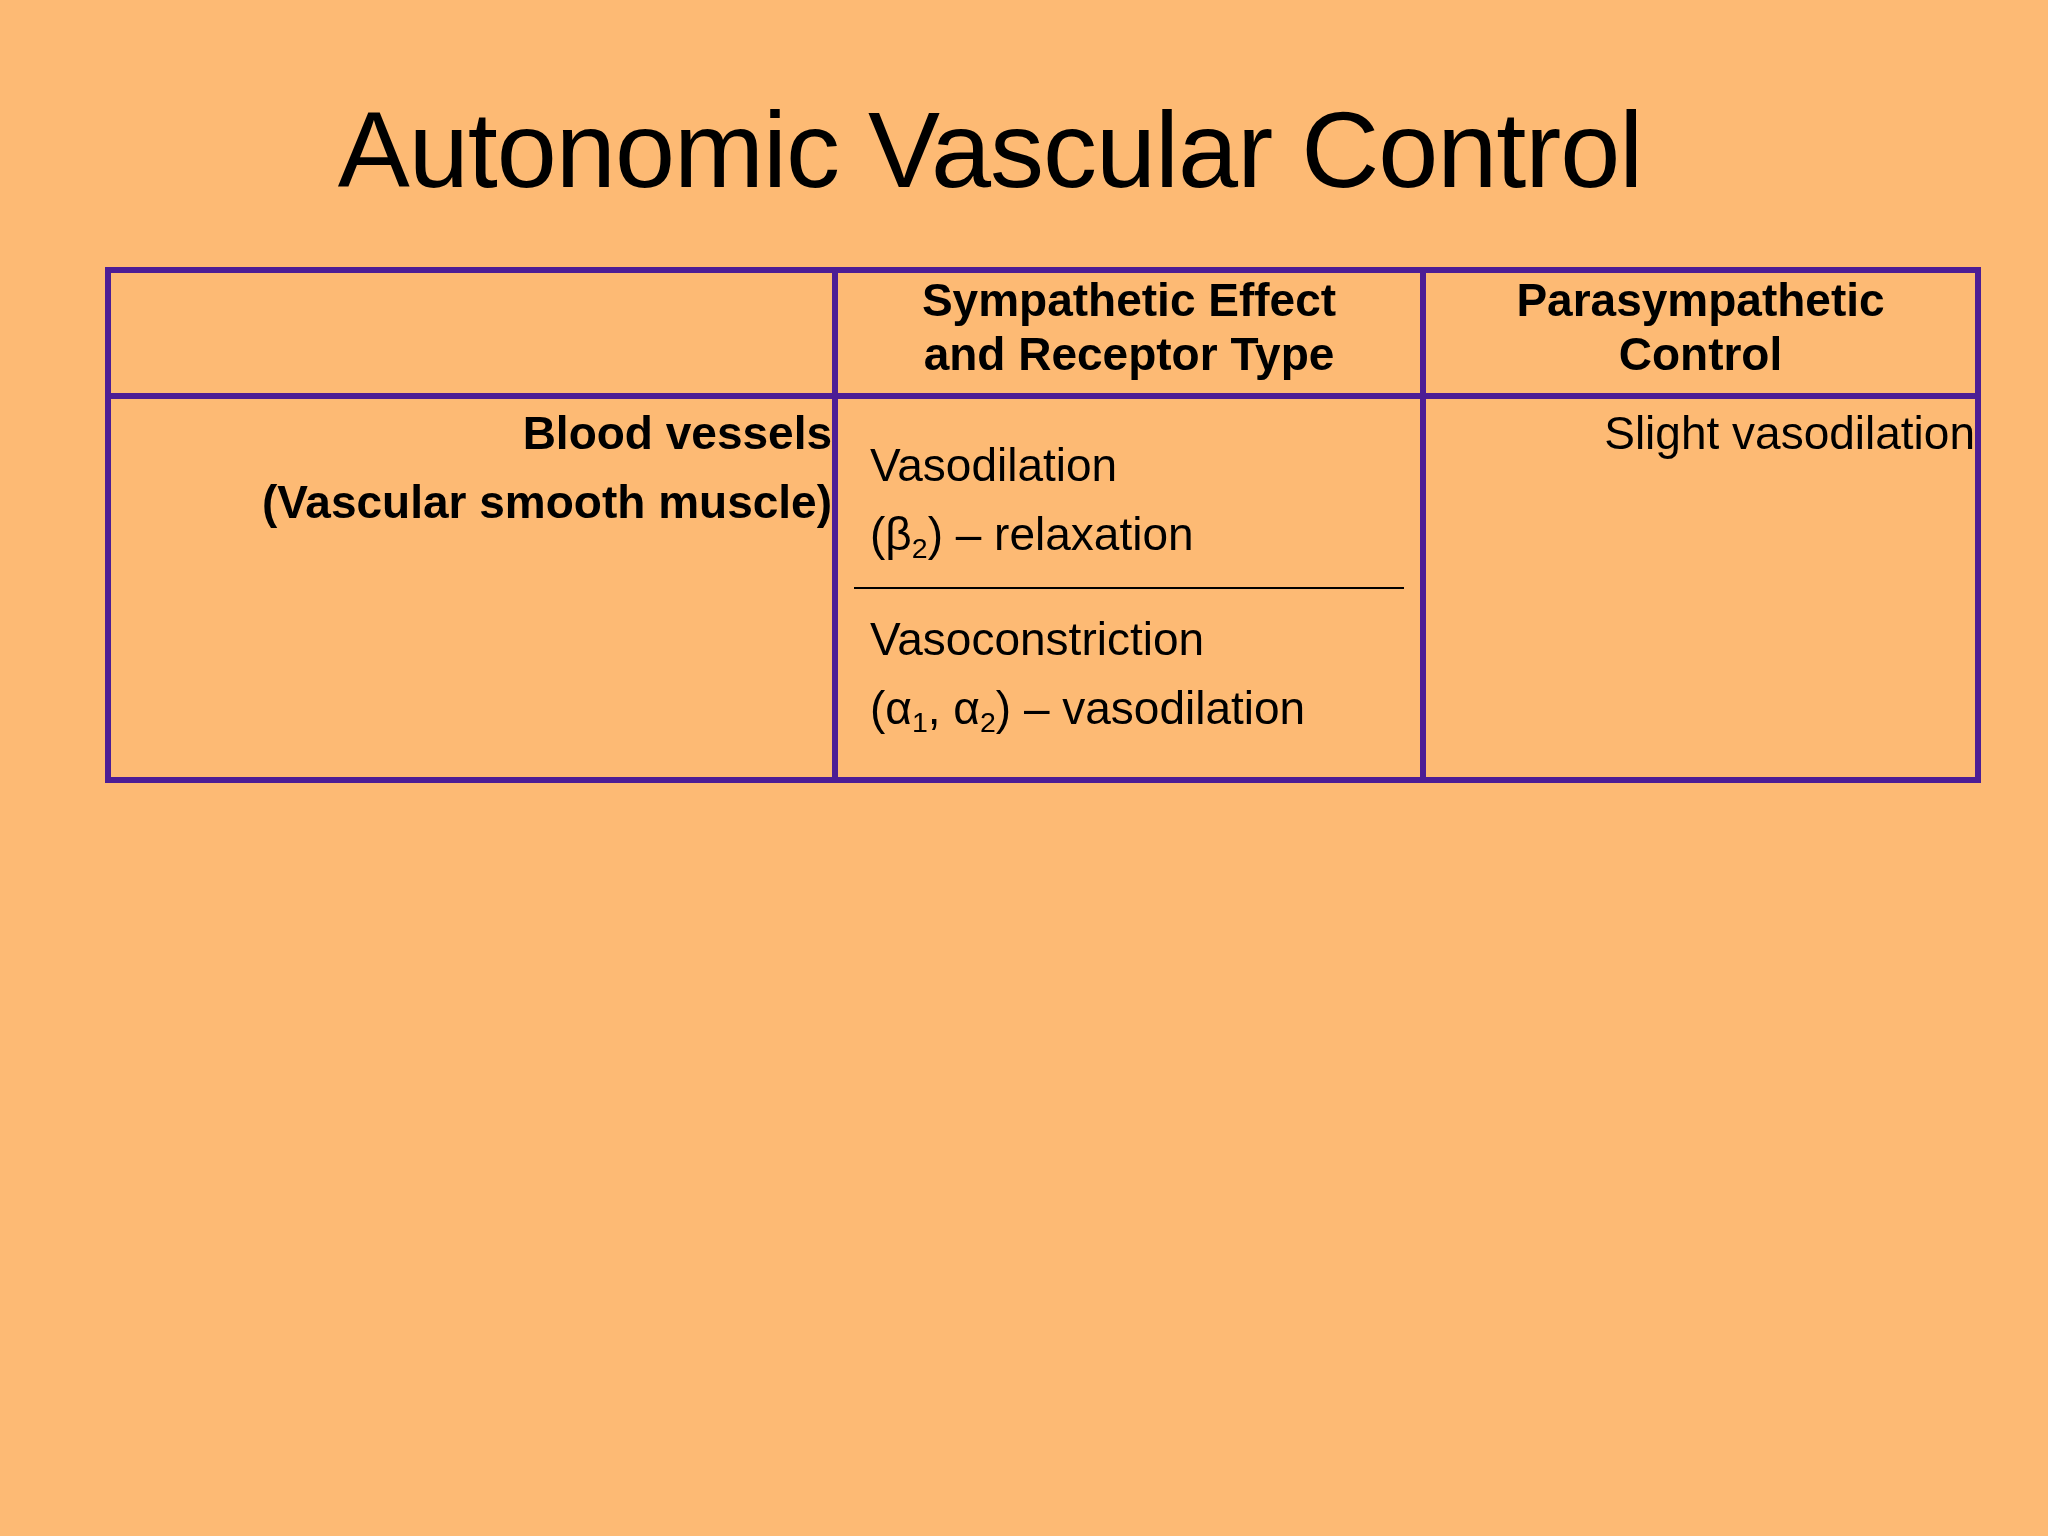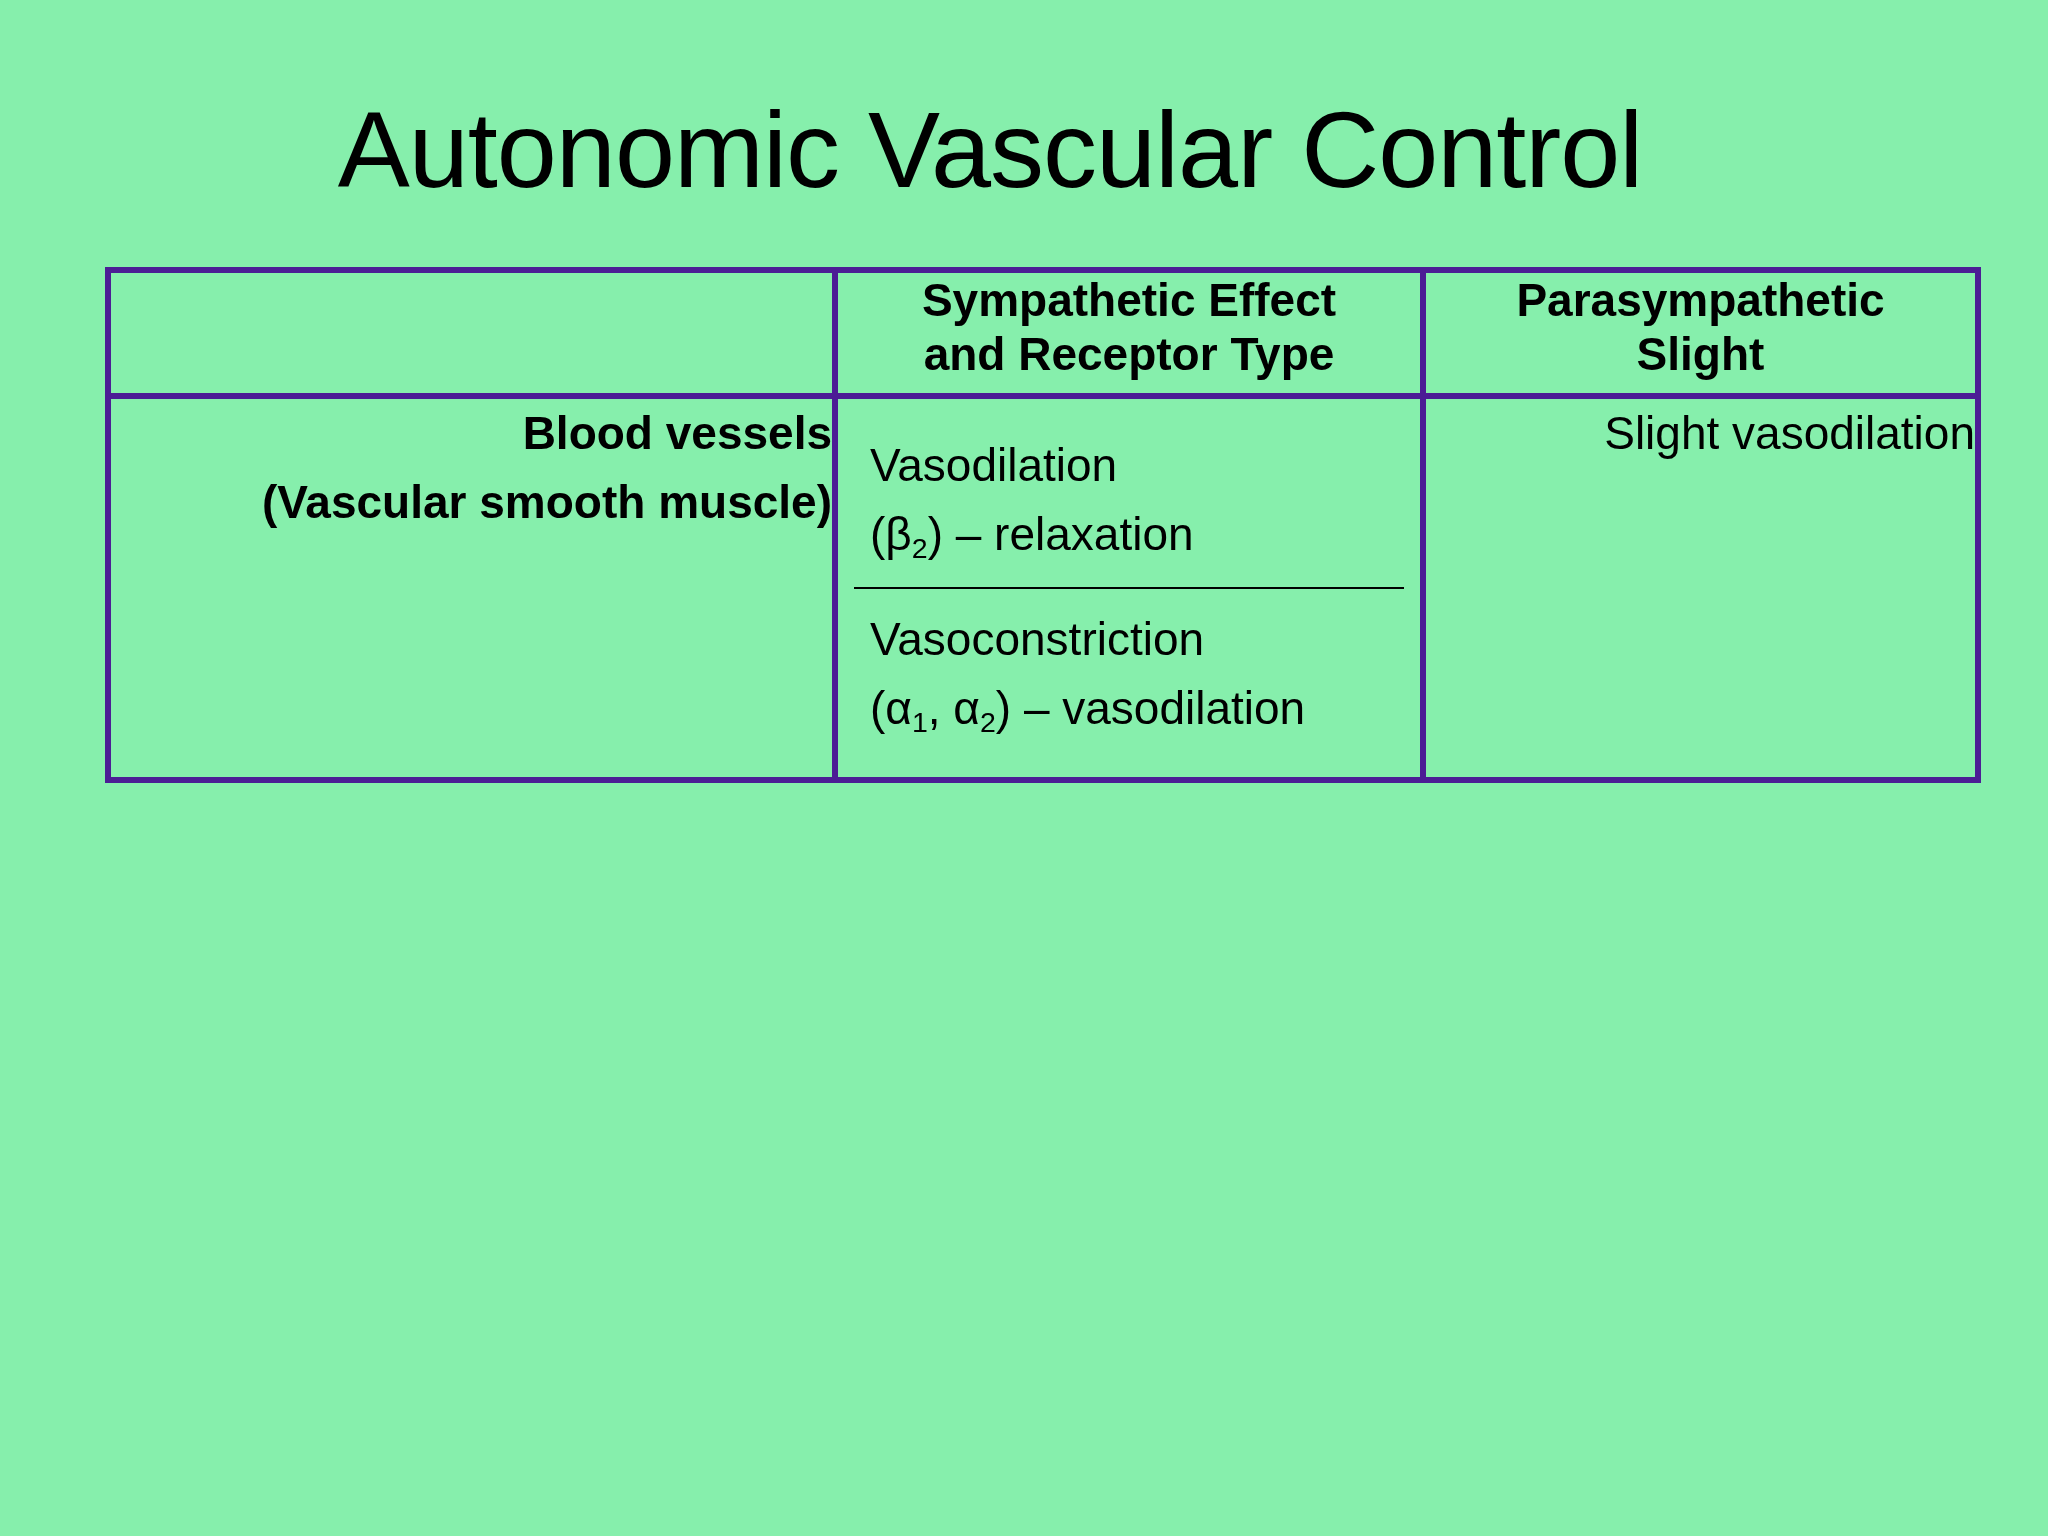--- a/index.html
+++ b/index.html
@@ -12,21 +12,21 @@
     height: 1536px;
     font-family: "Liberation Sans", sans-serif;
     color: #000000;
     overflow: hidden;
     position: relative;
   }
 
   .slide {
     position: absolute;
     inset: 0;
-    background: #86efac;
+    background: #fdba74;
   }
 
   
   .slide-title {
     position: absolute;
     left: 0;
     top: 96px;
     width: 1980px;
     text-align: center;
     font-size: 108px;
@@ -130,21 +130,21 @@
       <tr>
         <td class="hdr hdr-blank"></td>
 
         <td class="hdr">
           <div>Sympathetic Effect</div>
           <div>and Receptor Type</div>
         </td>
 
         <td class="hdr">
           <div>Parasympathetic</div>
-          <div>Slight</div>
+          <div>Control</div>
         </td>
       </tr>
 
       <tr>
 
         <td class="body-cell">
           <div class="bold-line">Blood vessels</div>
           <div class="sub-line nowrap">(Vascular smooth muscle)</div>
         </td>
 

